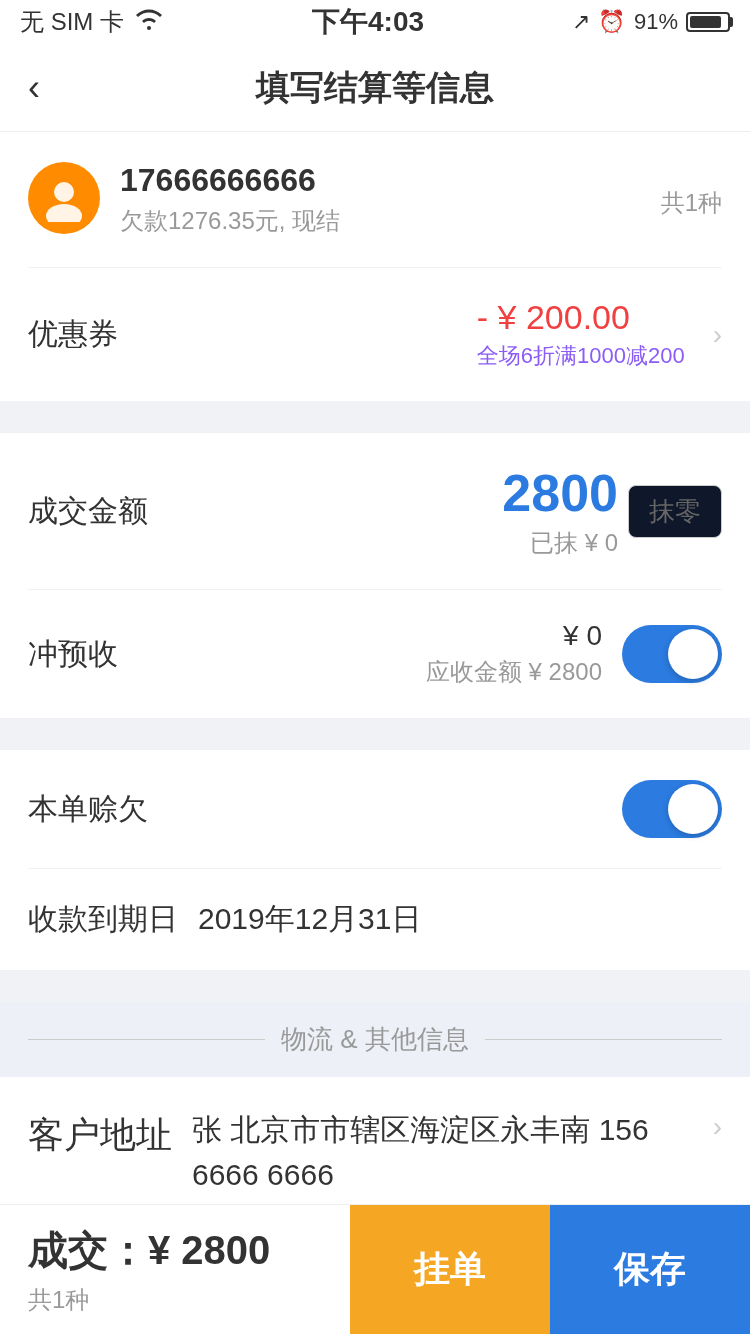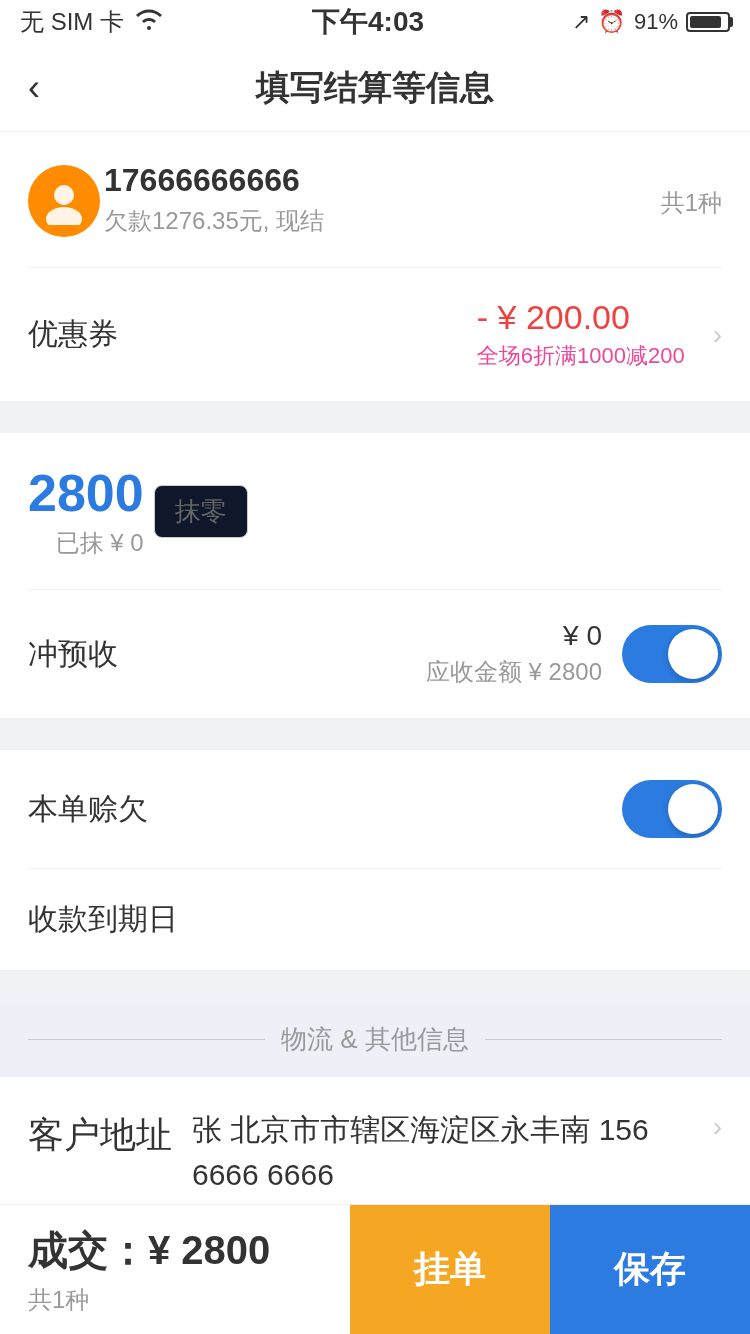--- a/index.html
+++ b/index.html
@@ -69,21 +69,21 @@
       margin-bottom: 16px;
     }
 
     
     .customer-row {
       padding: 30px 28px;
       display: flex;
       align-items: center;
       justify-content: space-between;
     }
-    .customer-left { display: flex; align-items: flex-end; gap: 4px; }
+    .customer-left { display: flex; align-items: flex-start; gap: 20px; }
     .avatar {
       width: 72px; height: 72px; border-radius: 50%;
       background: #ff8c00;
       display: flex; align-items: center; justify-content: center;
       overflow: hidden;
     }
     .avatar svg { width: 48px; height: 48px; }
     .customer-info .phone { font-size: 32px; font-weight: 600; color: #333; }
     .customer-info .debt { font-size: 24px; color: #999; margin-top: 6px; }
     .customer-right { text-align: right; }
@@ -96,21 +96,21 @@
     
     .coupon-row {
       padding: 30px 28px;
       display: flex;
       align-items: center;
       justify-content: space-between;
     }
     .coupon-label { font-size: 30px; color: #333; }
     .coupon-right { display: flex; align-items: center; gap: 28px; }
     .coupon-amount { font-size: 34px; color: #f04040; font-weight: 500; }
-    .coupon-desc { font-size: 22px; color: #ec4899; margin-top: 4px; text-align: right; }
+    .coupon-desc { font-size: 22px; color: #8b5cf6; margin-top: 4px; text-align: right; }
     .chevron { color: #ccc; font-size: 28px; }
 
     
     .section-sep { height: 16px; background: #f0f2f5; }
 
     
     .amount-row {
       padding: 30px 28px;
       display: flex;
       align-items: center;
@@ -293,20 +293,21 @@
         </div>
         <span class="chevron">›</span>
       </div>
     </div>
   </div>
 
   <div class="section-sep"></div>
 
   <div class="card">
     <div class="amount-row">
+      <span class="row-label">成交金额</span>
       <div class="amount-right">
         <div class="amount-col">
           <div class="amount-value">2800</div>
           <div class="already-zero">已抹  ¥ 0</div>
         </div>
         <button class="round-btn">抹零</button>
       </div>
     </div>
     <div class="divider"></div>
 
@@ -330,20 +331,21 @@
     <div class="credit-row">
       <span class="row-label">本单赊欠</span>
       <div class="toggle-switch">
         <div class="toggle-knob"></div>
       </div>
     </div>
     <div class="divider"></div>
 
     <div class="duedate-row">
       <span class="duedate-label">收款到期日</span>
+      <span class="duedate-value">2019年12月31日</span>
     </div>
   </div>
 
   <div class="section-sep"></div>
 
   <div class="logistics-divider">
     <div class="logistics-line"></div>
     <span class="logistics-text">物流 &amp; 其他信息</span>
     <div class="logistics-line"></div>
   </div>

